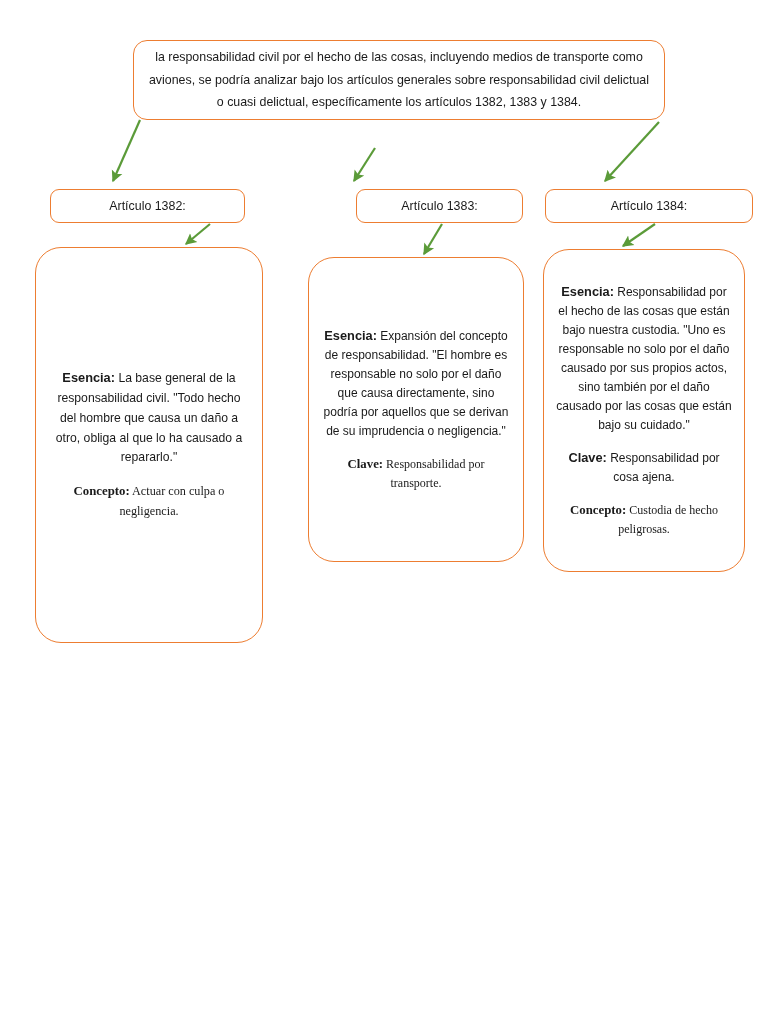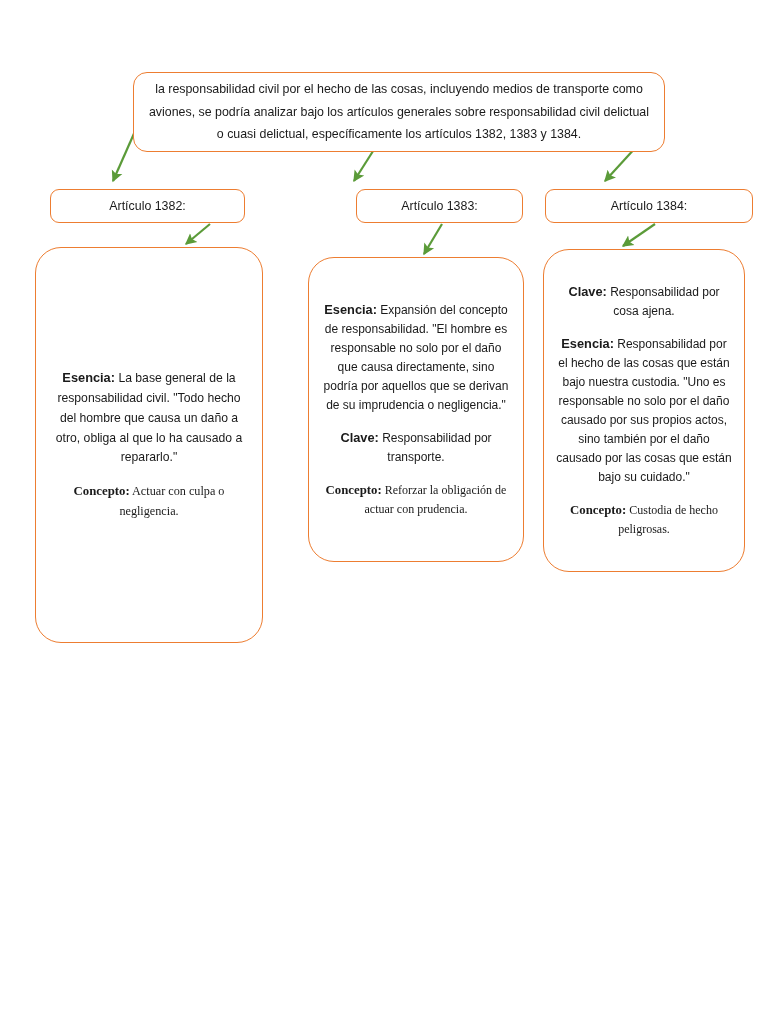--- a/index.html
+++ b/index.html
@@ -45,21 +45,20 @@
   }
 
   
   #root-box {
     left: 133px;
     top: 40px;
     width: 532px;
     height: 80px;
     border-radius: 14px;
     padding: 6px 14px;
-    margin-top: 32px;
   }
   #root-box .txt {
     font-size: 12.4px;
     line-height: 1.82;
     color: #1a1a1a;
   }
 
   
   .header-pill {
     border-radius: 9px;
@@ -159,33 +158,30 @@
   </div>
 
   <div class="node card" id="card-1383">
     <div class="body">
       <p class="para">
         <span class="lbl">Esencia:</span><span class="val"> Expansión del concepto de responsabilidad. "El hombre es responsable no solo por el daño que causa directamente, sino podría por aquellos que se derivan de su imprudencia o negligencia."</span>
       </p>
       <p class="para">
         <span class="lbl">Clave:</span><span class="val"> Responsabilidad por transporte.</span>
       </p>
-      <p class="para">
-        <span class="lbl">Concepto:</span><span class="val"> Reforzar la obligación de actuar con prudencia.</span>
-      </p>
     </div>
   </div>
 
   <div class="node card" id="card-1384">
     <div class="body">
       <p class="para">
-        <span class="lbl">Clave:</span><span class="val"> Responsabilidad por cosa ajena.</span>
+        <span class="lbl">Esencia:</span><span class="val"> Responsabilidad por el hecho de las cosas que están bajo nuestra custodia. "Uno es responsable no solo por el daño causado por sus propios actos, sino también por el daño causado por las cosas que están bajo su cuidado."</span>
       </p>
       <p class="para">
-        <span class="lbl">Esencia:</span><span class="val"> Responsabilidad por el hecho de las cosas que están bajo nuestra custodia. "Uno es responsable no solo por el daño causado por sus propios actos, sino también por el daño causado por las cosas que están bajo su cuidado."</span>
+        <span class="lbl">Clave:</span><span class="val"> Responsabilidad por cosa ajena.</span>
       </p>
       <p class="para">
         <span class="lbl">Concepto:</span><span class="val"> Custodia de hecho peligrosas.</span>
       </p>
     </div>
   </div>
 
 </div>
 
 </body></html>

